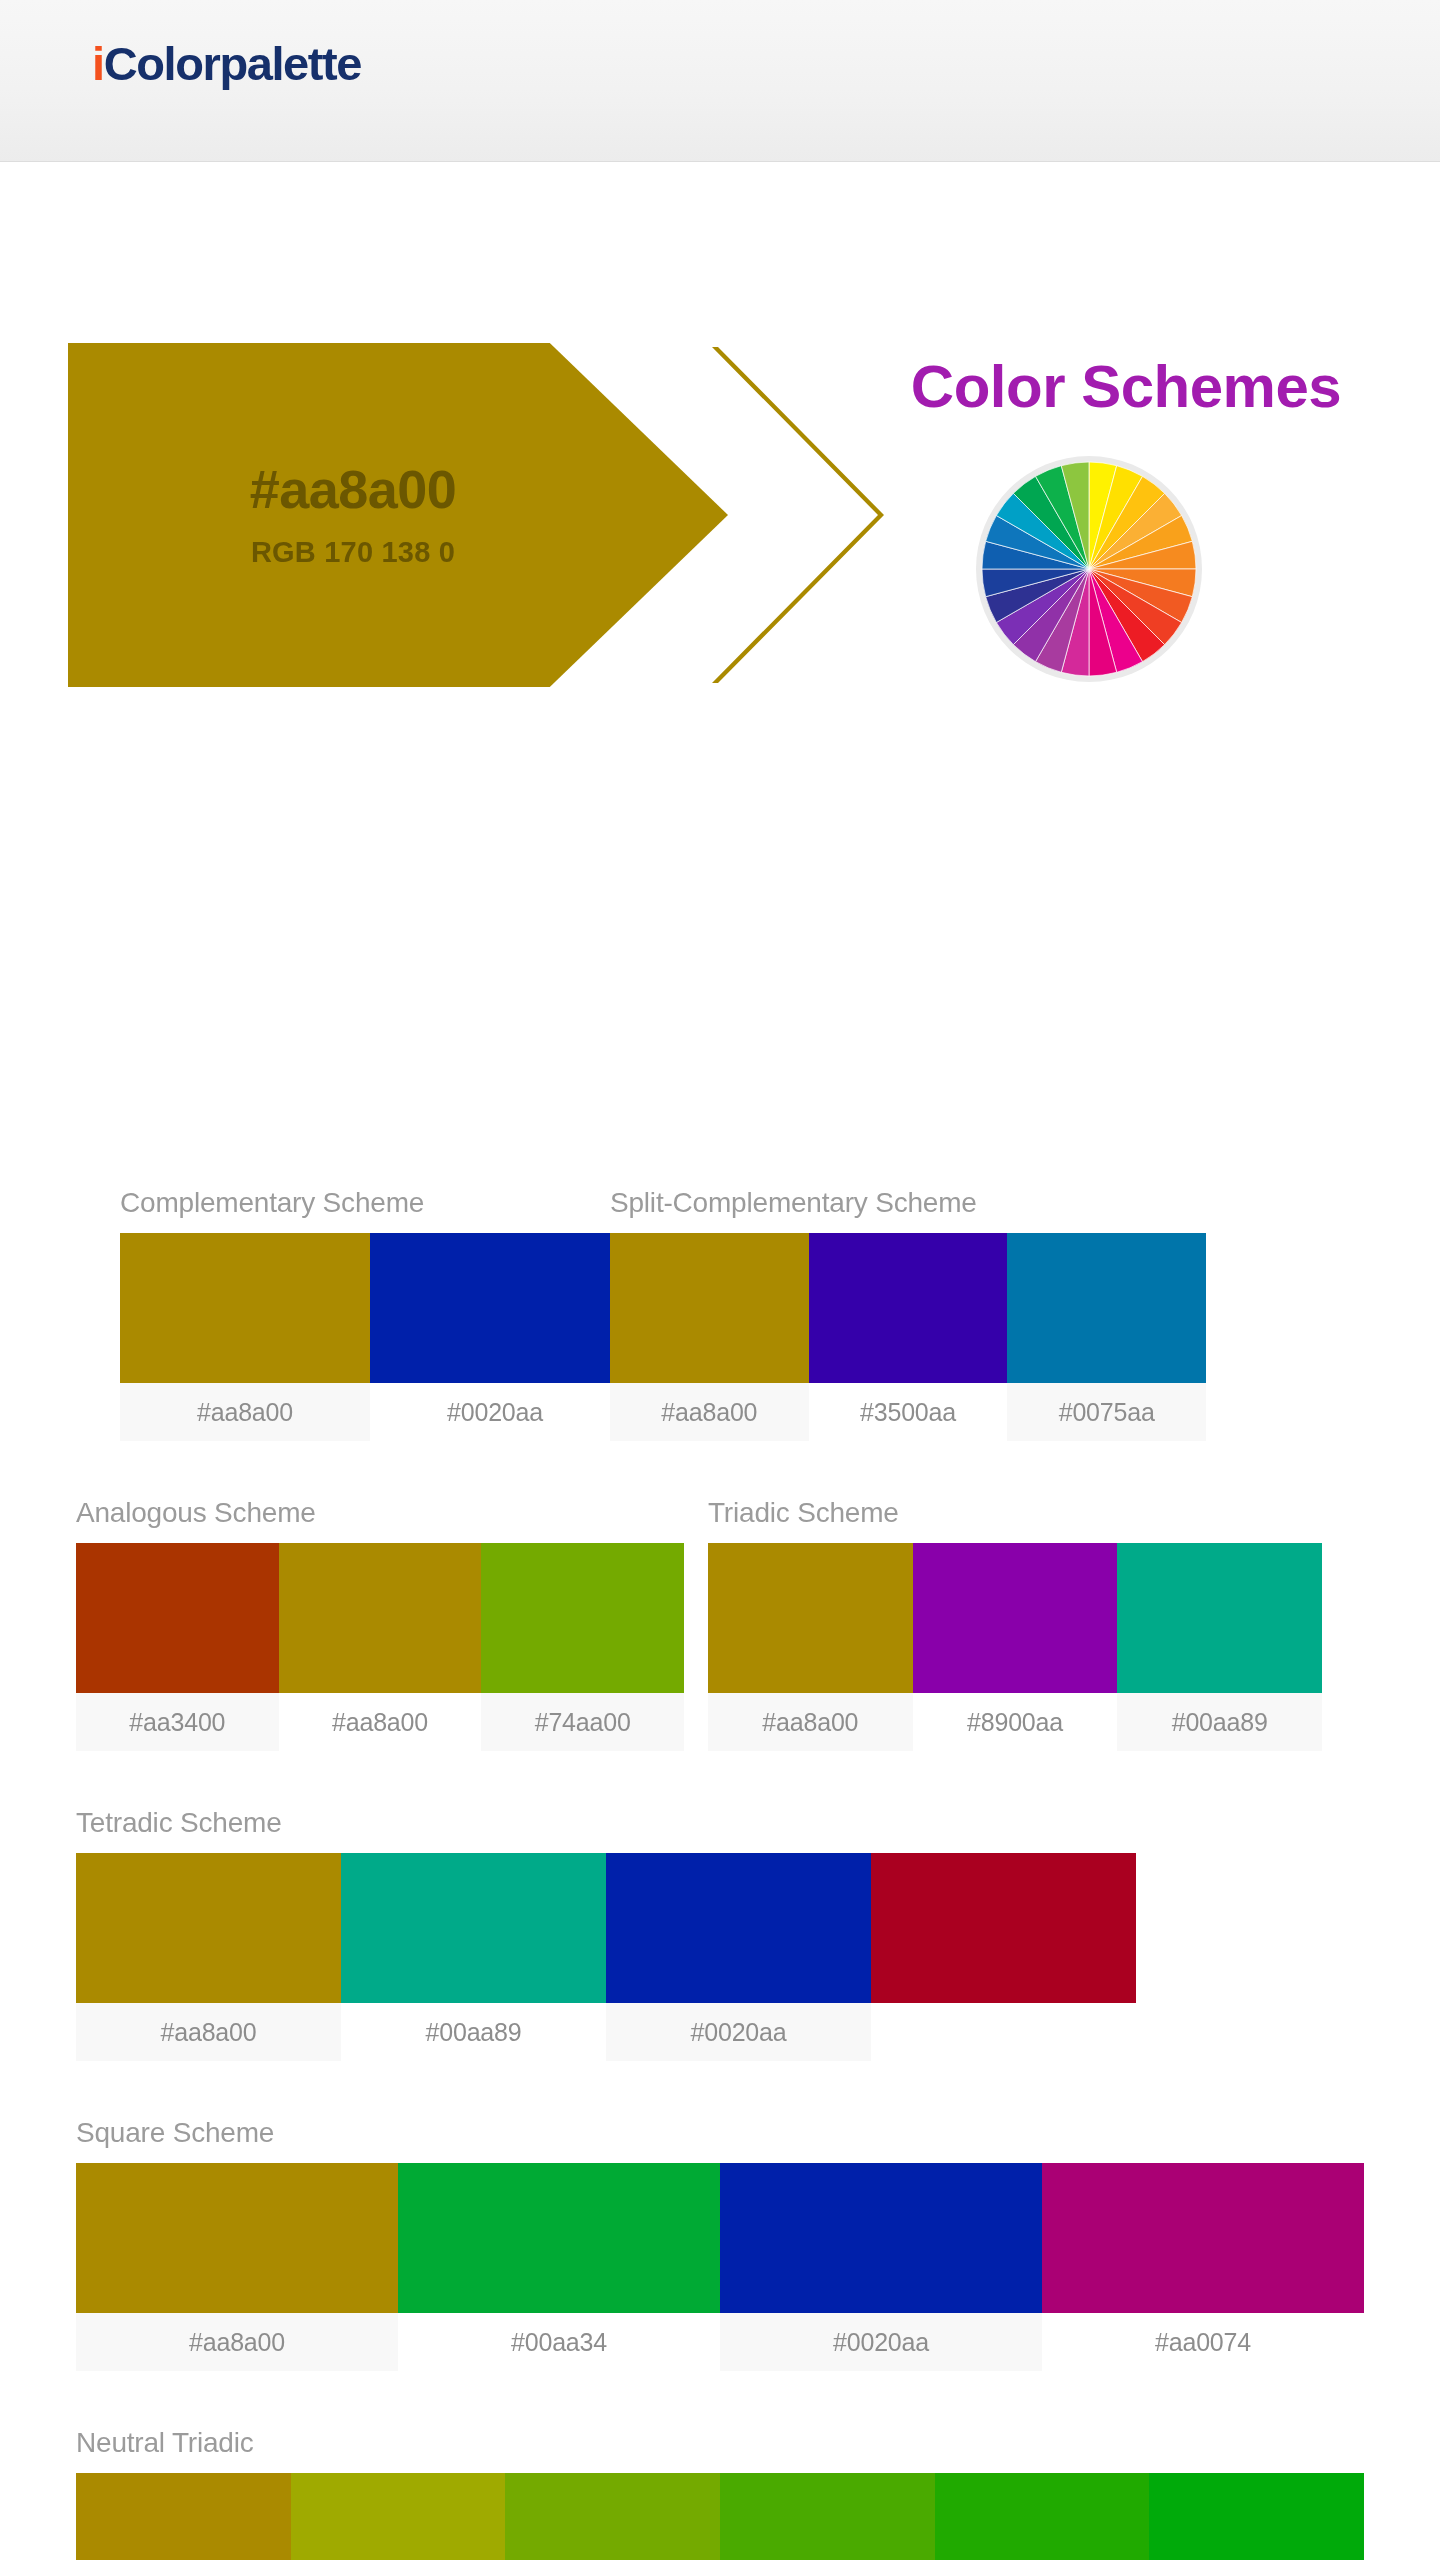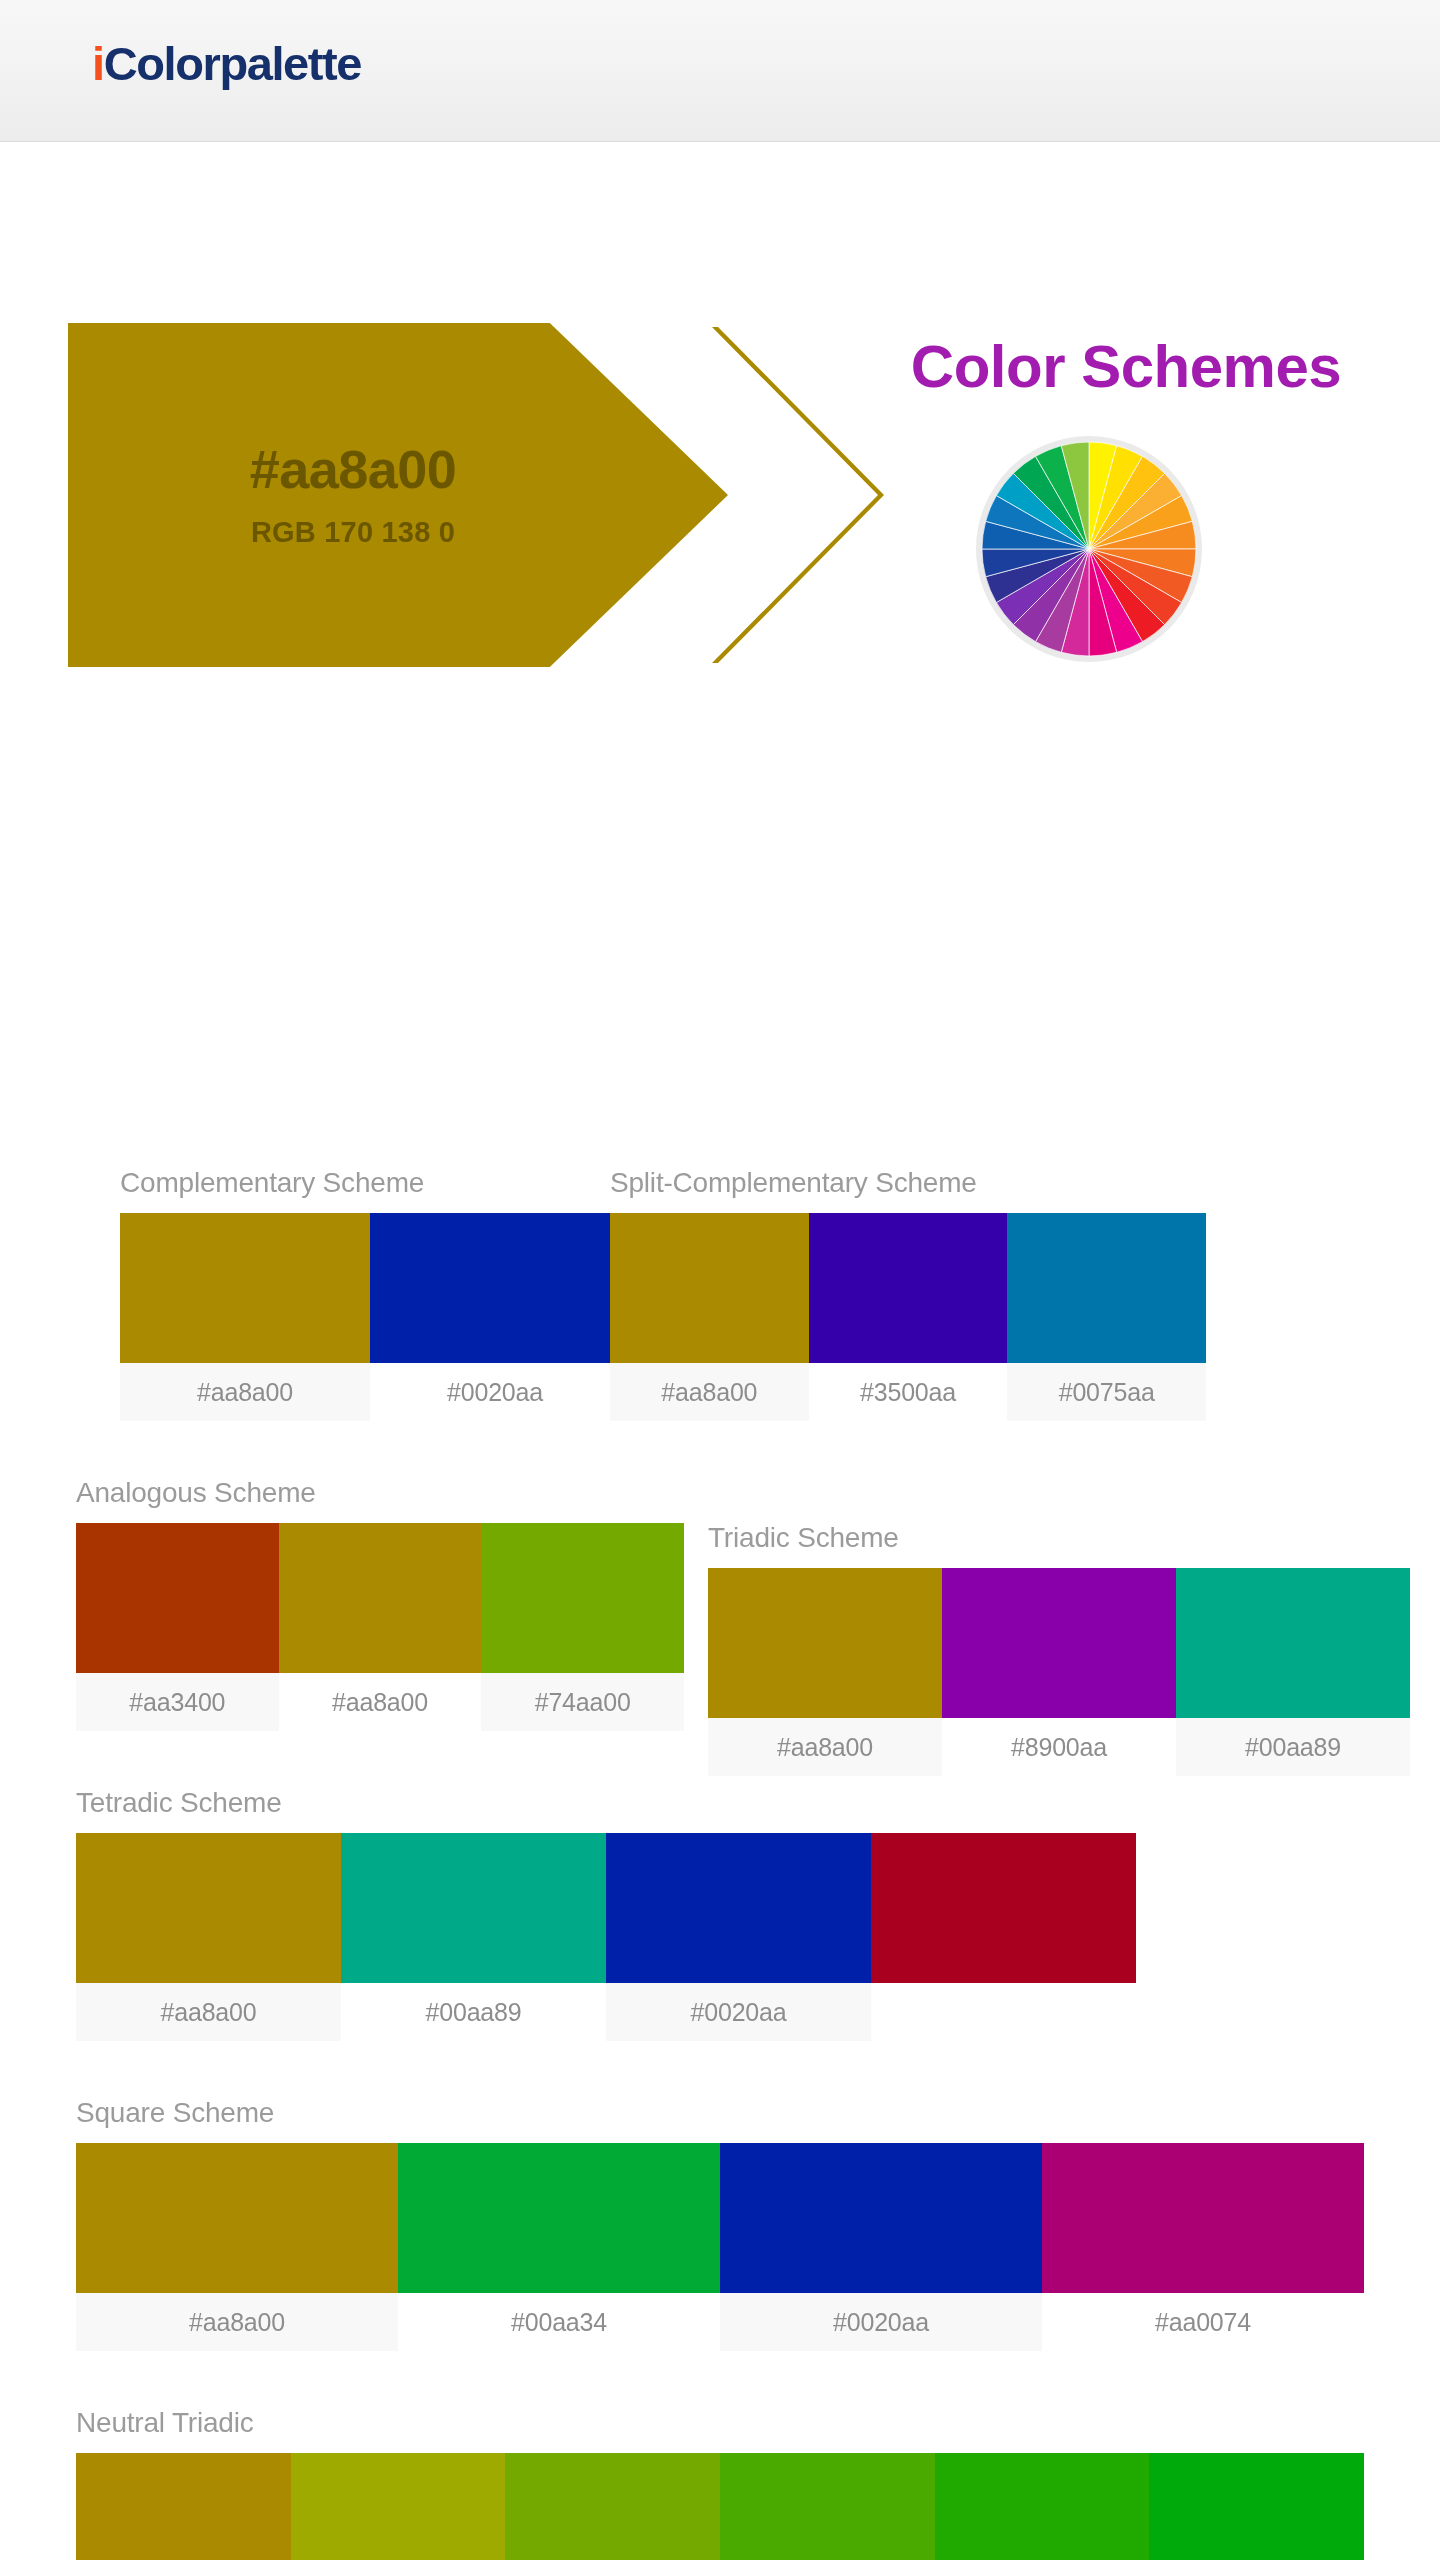--- a/index.html
+++ b/index.html
@@ -6,21 +6,21 @@
   html,body { width:1440px; height:2560px; }
   body {
     background:#ffffff;
     font-family:"Liberation Sans", sans-serif;
     -webkit-font-smoothing:antialiased;
   }
 
   
   .header {
     position:relative;
-    width:1440px; height:142px;
+    width:1440px; height:162px;
     background:linear-gradient(180deg,#f7f7f7 0%,#f2f2f2 55%,#ececec 100%);
     border-bottom:1px solid #dddddd;
   }
   .logo {
     position:absolute; left:92px; top:36px;
     font-size:47px; font-weight:bold; letter-spacing:-1.4px;
     white-space:nowrap;
   }
   .logo .logo-i { color:#f4511e; }
   .logo .logo-rest { color:#16306b; }
@@ -184,21 +184,21 @@
         <div class="swatch-col">
           <div class="swatch-color" style="background: rgb(170, 138, 0);"></div>
           <div class="swatch-label lbl-b">#aa8a00</div>
         </div>
         <div class="swatch-col">
           <div class="swatch-color" style="background: rgb(116, 170, 0);"></div>
           <div class="swatch-label lbl-a">#74aa00</div>
         </div>
       </div>
     </div>
-    <div class="scheme" style="left: 708px; top: 935px; width: 702px; margin-top: 45px;">
+    <div class="scheme" style="left: 708px; top: 935px; width: 614px;">
       <div class="scheme-title">Triadic Scheme</div>
       <div class="swatch-strip">
         <div class="swatch-col">
           <div class="swatch-color" style="background: rgb(170, 138, 0);"></div>
           <div class="swatch-label lbl-a">#aa8a00</div>
         </div>
         <div class="swatch-col">
           <div class="swatch-color" style="background: rgb(137, 0, 170);"></div>
           <div class="swatch-label lbl-b">#8900aa</div>
         </div>

